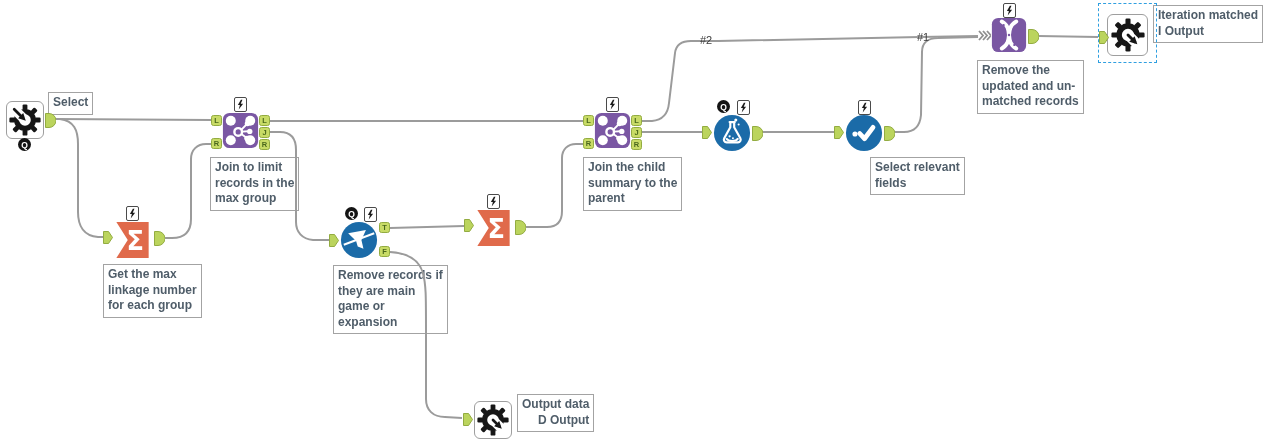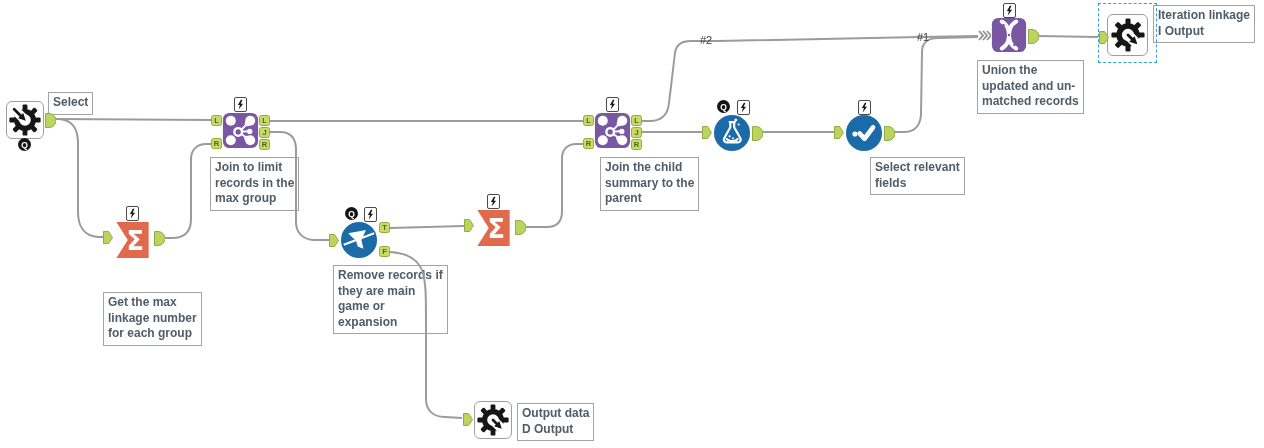--- a/index.html
+++ b/index.html
@@ -31,41 +31,41 @@
       border-radius:2px;box-sizing:border-box;display:flex;align-items:center;justify-content:center;z-index:13;}
   .bolt-badge svg{width:9px;height:12px;display:block;}
   .selection-rect{position:absolute;border:1.5px dashed #2f9fe0;box-sizing:border-box;z-index:9;background:transparent;}
 </style>
 </head>
 <body>
 
 <div id="canvas">
 
   <div class="annotation" style="left:48px;top:92px;min-width:32px;">Select</div>
-  <div class="annotation" style="left:103px;top:264px;min-width:86px;margin-top:28px;">Get the max
+  <div class="annotation" style="left:103px;top:264px;min-width:86px;">Get the max
 linkage number
 for each group</div>
   <div class="annotation" style="left:333px;top:265px;min-width:99px;">Remove records if
 they are main
 game or
 expansion</div>
   <div class="annotation" style="left:210px;top:157px;min-width:76px;">Join to limit
 records in the
 max group</div>
-  <div class="annotation" style="left:517px;top:403px;min-width:62px;">Output data
+  <div class="annotation" style="left:517px;top:394px;min-width:62px;text-align:right;">Output data
 D Output</div>
-  <div class="annotation" style="left:583px;top:157px;min-width:86px;margin-left:17px;">Join the child
+  <div class="annotation" style="left:583px;top:157px;min-width:86px;">Join the child
 summary to the
 parent</div>
   <div class="annotation" style="left:870px;top:157px;min-width:81px;">Select relevant
 fields</div>
-  <div class="annotation" style="left:977px;top:60px;min-width:93px;">Union the
+  <div class="annotation" style="left:977px;top:60px;min-width:93px;">Remove the
 updated and un-
 matched records</div>
-  <div class="annotation" style="left:1153px;top:5px;min-width:89px;">Iteration linkage
+  <div class="annotation" style="left:1153px;top:5px;min-width:89px;">Iteration matched
 I Output</div>
 
   <svg id="wires" width="1264" height="448" viewBox="0 0 1264 448">
     <path d="M55 119 L211 120"></path>
     <path d="M60 119 C74 121 78 130 78 144 L78 212 C78 226 84 236 98 237 L103 237"></path>
     <path d="M165 238 L172 238 C185 238 191 231 191 219 L191 159 C191 150 197 144 206 144 L211 144"></path>
     <path d="M270 121 L583 121"></path>
     <path d="M270 132 L280 132 C291 132 296 139 296 150 L296 222 C296 232 302 239 313 240 L329 240"></path>
     <path d="M390 228 L464 226"></path>
     <path d="M390 252 C406 253 419 259 423 273 C426 285 426 295 426 330 L426 399 C426 410 433 417 445 417 L462 418"></path>

